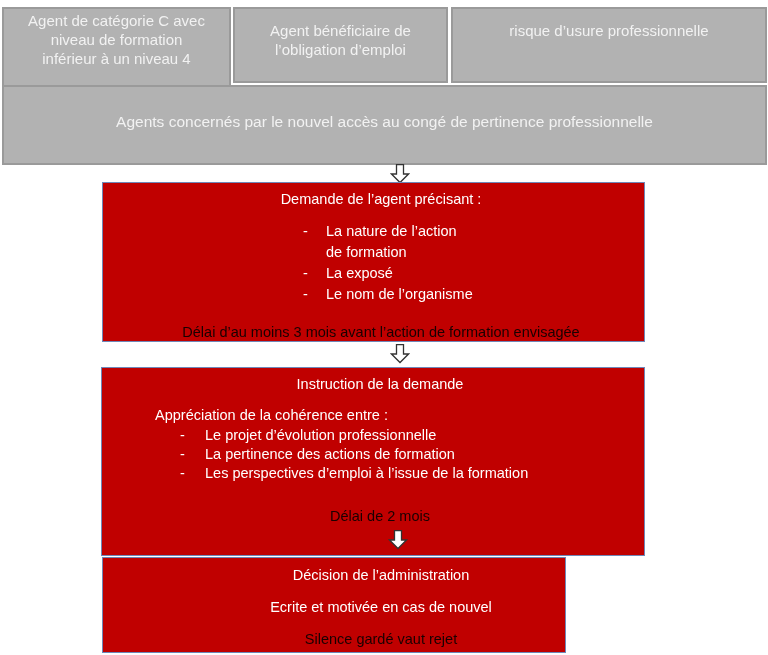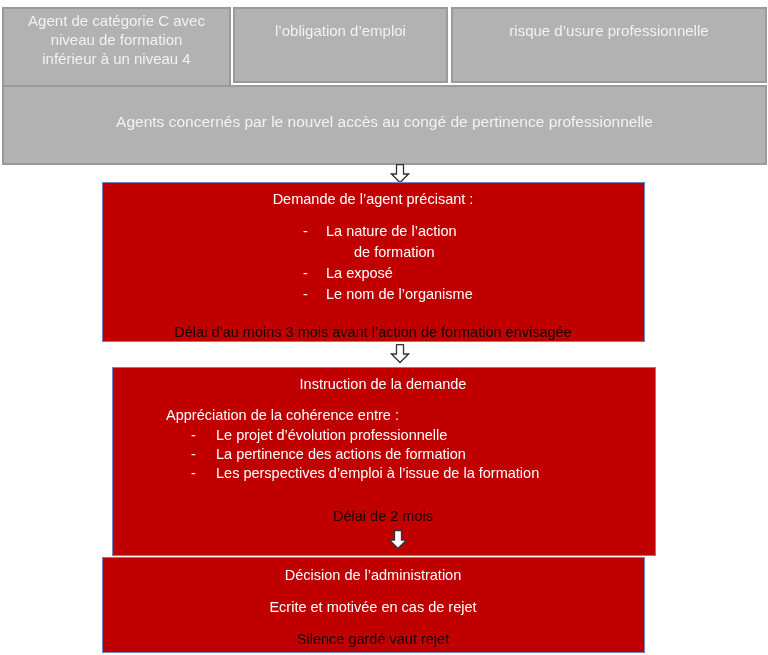--- a/index.html
+++ b/index.html
@@ -12,77 +12,78 @@
     position: absolute; box-sizing: border-box;
     background: #b2b2b2; border: 2px solid #9a9a9a;
     color: #f2f2f2; text-align: center; font-size: 15px; line-height: 19px;
   }
   .rbox {
     position: absolute; box-sizing: border-box;
     background: #c00000; border: 1.5px solid #6f87b8;
     color: #ffffff; font-size: 14.5px; line-height: 20px;
   }
   .black { color: #1a0000; }
-  .center { text-align: center; }
+  .center { text-align: center; margin-left: 8px; }
   .arrow { position: absolute; width: 20px; height: 20px; }
   .li { position: absolute; white-space: nowrap; }
   .dash { position: absolute; }
 </style>
 </head>
 <body>
 
 <div class="gbox" style="left:2px;top:7px;width:229px;height:95px;padding-top:2px;">
   <div>Agent de catégorie C avec</div>
   <div>niveau de formation</div>
   <div>inférieur à un niveau 4</div>
 </div>
 <div class="gbox" style="left:233px;top:7px;width:215px;height:76px;padding-top:12px;">
+  <div>Agent bénéficiaire de</div>
   <div>l’obligation d’emploi</div>
 </div>
 <div class="gbox" style="left:451px;top:7px;width:316px;height:76px;padding-top:12px;">
   <div>risque d’usure professionnelle</div>
 </div>
 
 <div class="gbox" style="left:2px;top:85px;width:765px;height:80px;padding-top:25px;font-size:15.5px;">
   <span>Agents concernés par le nouvel accès au congé de pertinence professionnelle</span>
 </div>
 
 <svg class="arrow" style="left:390px;top:164px;" viewBox="0 0 20 20">
   <path d="M6.5 0.5 H13.5 V10 H18.5 L10 18.5 L1.5 10 H6.5 Z" fill="#ffffff" stroke="#333" stroke-width="1.3"></path>
 </svg>
 
 <div class="rbox" style="left:102px;top:182px;width:543px;height:160px;">
   <div class="li center" style="left:0;width:540px;top:6px;">Demande de l’agent précisant :</div>
   <div class="dash" style="left:200px;top:38px;">-</div>
   <div class="li" style="left:223px;top:38px;">La nature de l’action</div>
-  <div class="li" style="left:223px;top:59px;margin-left:28px;">de formation</div>
+  <div class="li" style="left:223px;top:59px;">de formation</div>
   <div class="dash" style="left:200px;top:80px;">-</div>
   <div class="li" style="left:223px;top:80px;">La exposé</div>
   <div class="dash" style="left:200px;top:101px;">-</div>
   <div class="li" style="left:223px;top:101px;">Le nom de l’organisme</div>
   <div class="li center black" style="left:0;width:540px;top:139px;">Délai d’au moins 3 mois avant l’action de formation envisagée</div>
 </div>
 
 <svg class="arrow" style="left:390px;top:344px;" viewBox="0 0 20 20">
   <path d="M6.5 0.5 H13.5 V10 H18.5 L10 18.5 L1.5 10 H6.5 Z" fill="#ffffff" stroke="#333" stroke-width="1.3"></path>
 </svg>
 
-<div class="rbox" style="left:112px;top:367px;width:544px;height:189px;">
+<div class="rbox" style="left:101px;top:367px;width:544px;height:189px;">
   <div class="li center" style="left:0;width:540px;top:6px;">Instruction de la demande</div>
   <div class="li" style="left:53px;top:37px;">Appréciation de la cohérence entre :</div>
   <div class="dash" style="left:78px;top:57px;">-</div>
   <div class="li" style="left:103px;top:57px;">Le projet d’évolution professionnelle</div>
   <div class="dash" style="left:78px;top:76px;">-</div>
   <div class="li" style="left:103px;top:76px;">La pertinence des actions de formation</div>
   <div class="dash" style="left:78px;top:95px;">-</div>
   <div class="li" style="left:103px;top:95px;">Les perspectives d’emploi à l’issue de la formation</div>
   <div class="li center black" style="left:0;width:540px;top:138px;">Délai de 2 mois</div>
 </div>
 
 <svg class="arrow" style="left:388px;top:530px;" viewBox="0 0 20 20">
   <path d="M6.5 0.5 H13.5 V10 H18.5 L10 18.5 L1.5 10 H6.5 Z" fill="#ffffff" stroke="#333" stroke-width="1.3"></path>
 </svg>
 
-<div class="rbox" style="left:102px;top:557px;width:543px;height:96px;">
+<div class="rbox" style="left:102px;top:557px;width:464px;height:96px;">
   <div class="li center" style="left:0;width:540px;top:7px;">Décision de l’administration</div>
-  <div class="li center" style="left:0;width:540px;top:39px;">Ecrite et motivée en cas de rejet</div>
+  <div class="li center" style="left:0;width:540px;top:39px;">Ecrite et motivée en cas de nouvel</div>
   <div class="li center black" style="left:0;width:540px;top:71px;">Silence gardé vaut rejet</div>
 </div>
 
 </body></html>

